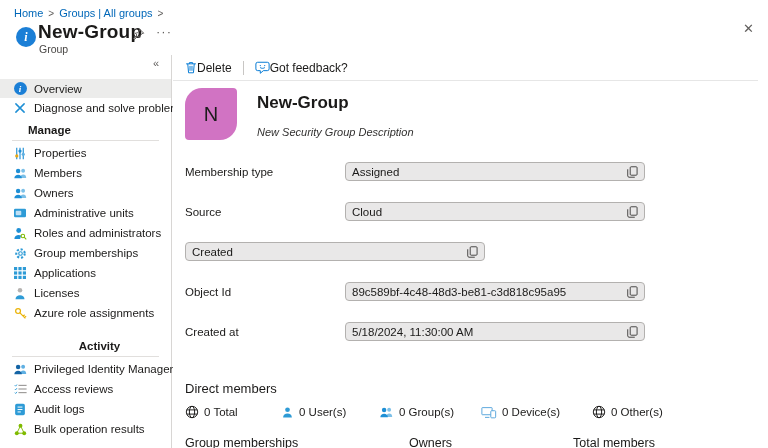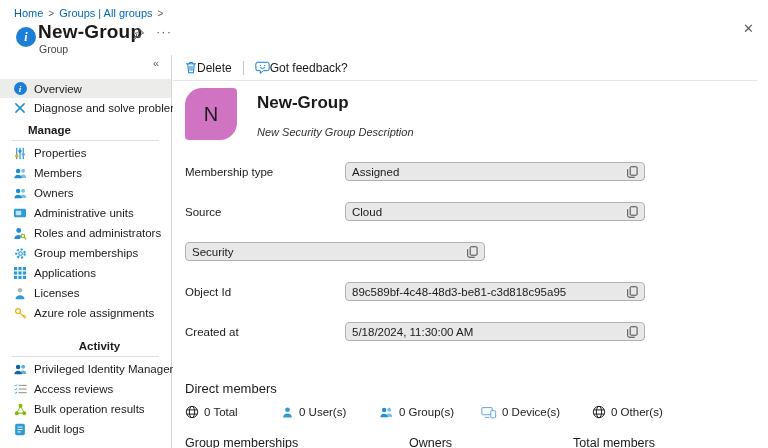--- a/index.html
+++ b/index.html
@@ -226,37 +226,37 @@
           <span class="ni-icon">
             <svg width="13" height="12" viewBox="0 0 16 14" fill="none">
                 <path d="M5.5 2.5h10M5.5 7h10M5.5 11.5h10" stroke="#8a8886" stroke-width="1.2"></path>
                 <path d="M1 2.5l1 1 1.6-2M1 7l1 1 1.6-2M1 11.5l1 1 1.6-2" stroke="#2e9bd6" stroke-width="1.2"></path>
               </svg>
           </span>
           <span class="ni-label">Access reviews</span>
         </div>
         <div class="nav-item">
           <span class="ni-icon">
+            <svg width="12" height="13" viewBox="0 0 14 16">
+                <rect x="1" y="1" width="12" height="14" rx="2" fill="#2e9bd6"></rect>
+                <path d="M4 5h6M4 8h6M4 11h4" stroke="#fff" stroke-width="1.2"></path>
+              </svg>
+          </span>
+          <span class="ni-label">Audit logs</span>
+        </div>
+        <div class="nav-item">
+          <span class="ni-icon">
             <svg width="13" height="13" viewBox="0 0 14 14">
                 <path d="M7 3L3 11M7 3l4 8M3 11h8" stroke="#7fba00" stroke-width="1"></path>
                 <circle cx="7" cy="3" r="2.1" fill="#7fba00"></circle>
                 <circle cx="3" cy="11" r="2.1" fill="#7fba00"></circle>
                 <circle cx="11" cy="11" r="2.1" fill="#7fba00"></circle>
               </svg>
           </span>
           <span class="ni-label">Bulk operation results</span>
-        </div>
-        <div class="nav-item">
-          <span class="ni-icon">
-            <svg width="12" height="13" viewBox="0 0 14 16">
-                <rect x="1" y="1" width="12" height="14" rx="2" fill="#2e9bd6"></rect>
-                <path d="M4 5h6M4 8h6M4 11h4" stroke="#fff" stroke-width="1.2"></path>
-              </svg>
-          </span>
-          <span class="ni-label">Audit logs</span>
         </div>
       </div>
     </div>
   </div>
 
   <div class="main">
     <div class="cmdbar">
       <span class="cmd-btn">
         <span>
           <svg width="12" height="13" viewBox="0 0 14 16" fill="none" stroke="#0078d4" stroke-width="1.2">
@@ -309,21 +309,21 @@
             <span class="copy-btn">
               <svg width="11" height="12" viewBox="0 0 12 13" fill="none" stroke="#3b3a39">
                   <rect x="3.5" y=".8" width="7.5" height="9.2" rx="1"></rect>
                   <path d="M8.5 12.2H2.2c-.7 0-1.4-.6-1.4-1.4V3.5"></path>
                 </svg>
             </span>
           </span>
         </div>
         <div class="field-row">
           <span class="field-box">
-            <span class="field-value">Security</span>
+            <span class="field-value">Created</span>
             <span class="copy-btn">
               <svg width="11" height="12" viewBox="0 0 12 13" fill="none" stroke="#3b3a39">
                   <rect x="3.5" y=".8" width="7.5" height="9.2" rx="1"></rect>
                   <path d="M8.5 12.2H2.2c-.7 0-1.4-.6-1.4-1.4V3.5"></path>
                 </svg>
             </span>
           </span>
         </div>
         <div class="field-row">
           <span class="field-label">Object Id</span>

